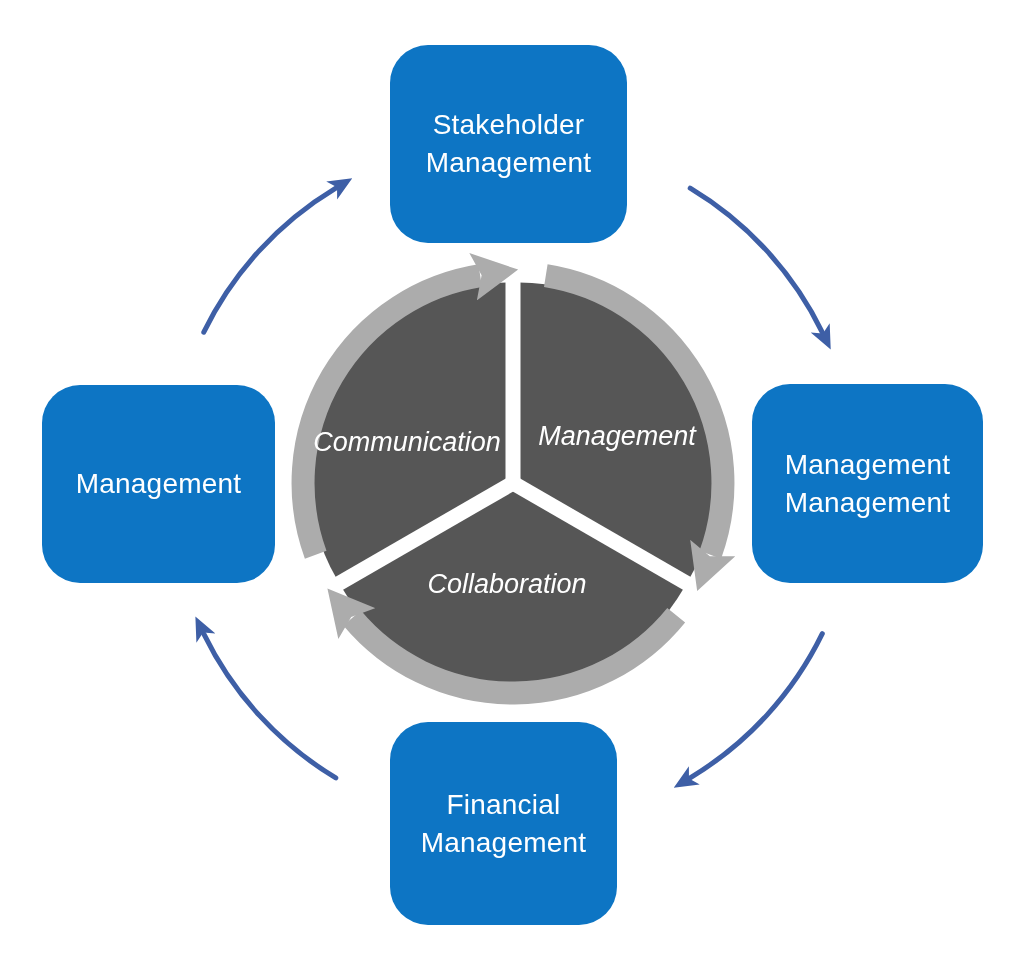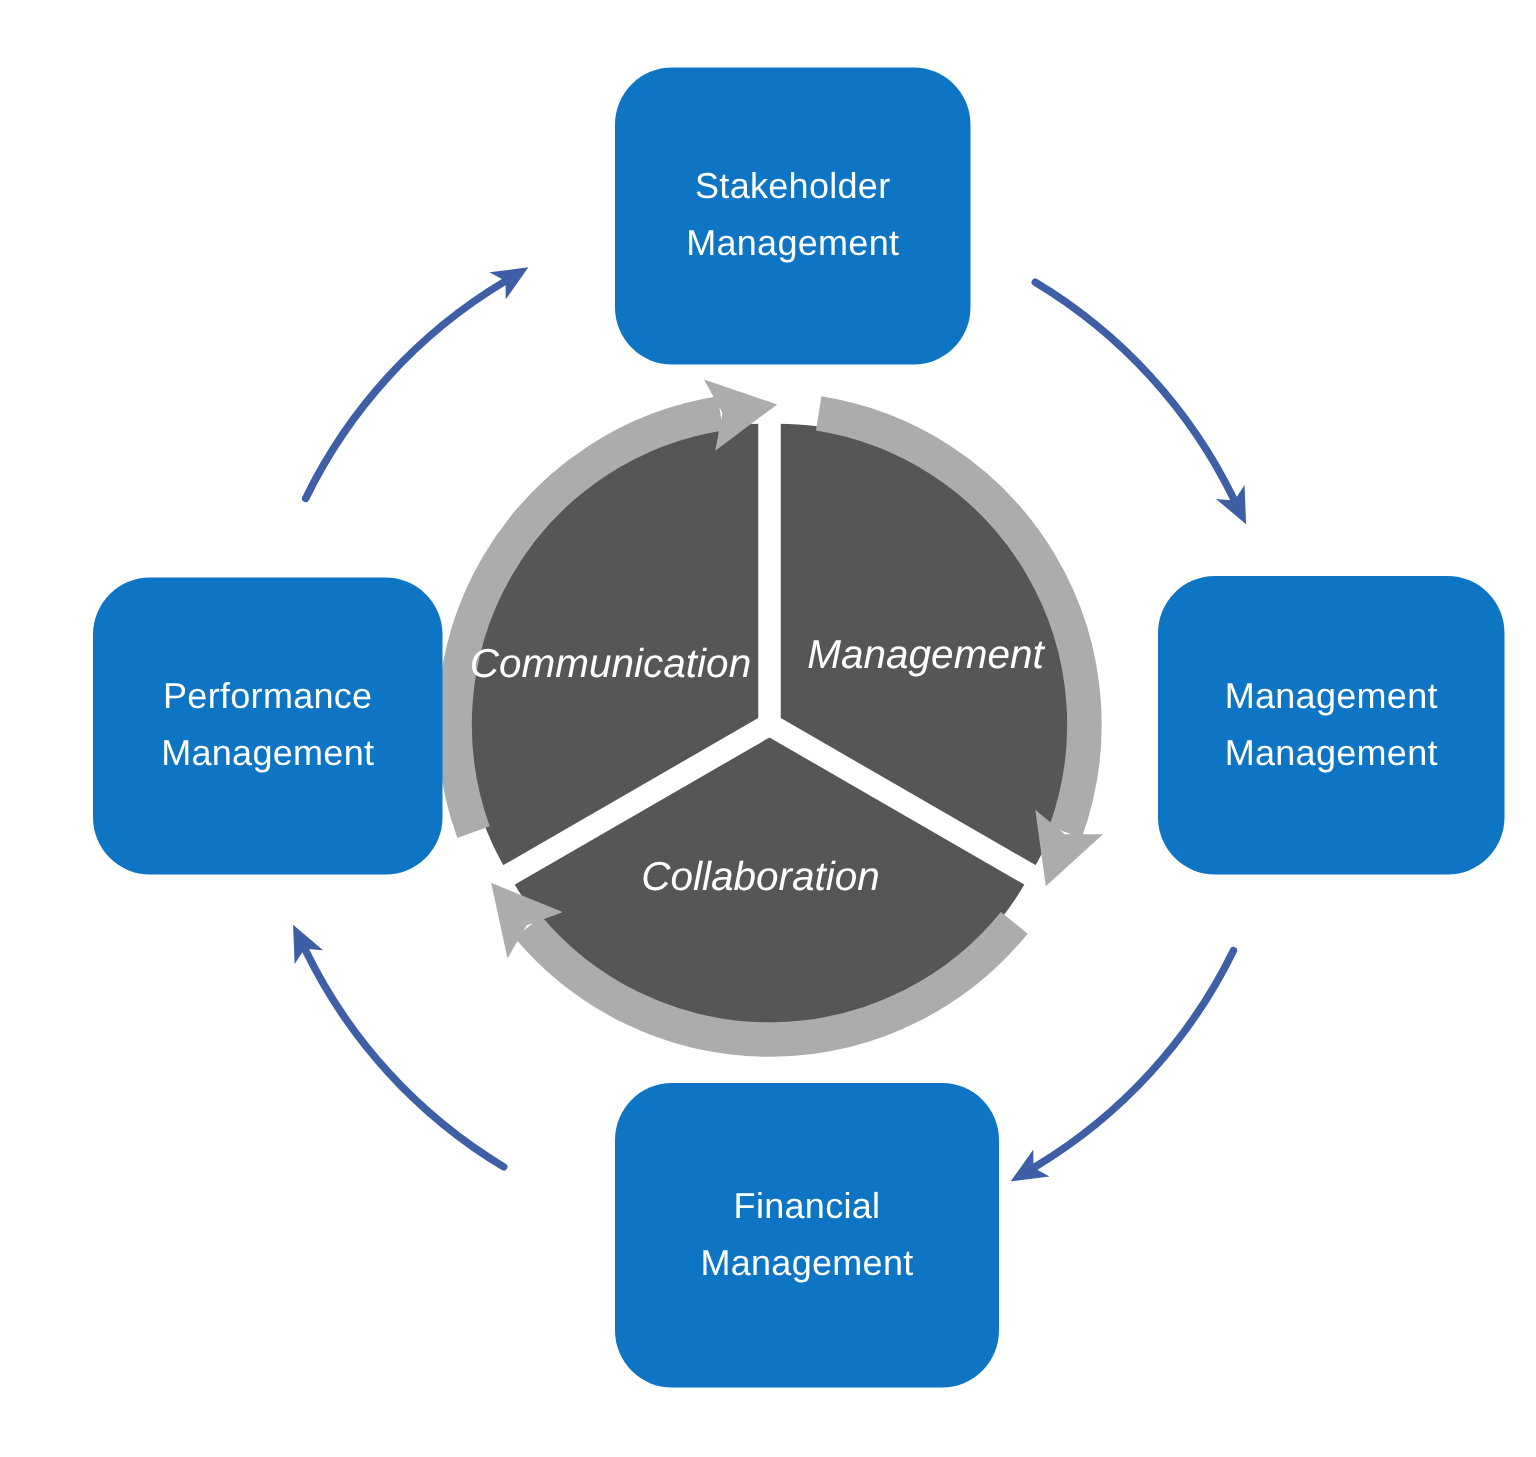--- a/index.html
+++ b/index.html
@@ -27,24 +27,23 @@
   .flow-arrow{stroke:var(--arrow-blue);stroke-width:5;fill:none;stroke-linecap:round;}
   .flow-head{fill:var(--arrow-blue);}
 
   .node-box{
     position:absolute;
     background:var(--box-blue);
     border-radius:38px;
     display:flex;flex-direction:column;
     align-items:center;justify-content:center;
     color:var(--label-white);
-    font-size:24px;line-height:38px;
+    font-size:28px;line-height:38px;
     text-align:center;
     letter-spacing:.2px;
-    margin-left:20px;
   }
   .seg-label{
     position:absolute;
     color:var(--label-white);
     font-size:27px;line-height:36px;
     text-align:center;
     font-style:italic;
   }
 </style>
 </head>
@@ -89,27 +88,26 @@
   <div class="node-box" style="left:390px;top:45px;width:237px;height:198px;">
     <span>Stakeholder</span>
     <span>Management</span>
   </div>
 
   <div class="node-box" style="left:752px;top:384px;width:231px;height:199px;">
     <span>Management</span>
     <span>Management</span>
   </div>
 
-  <div class="node-box" style="left:390px;top:722px;width:256px;height:203px;">
+  <div class="node-box" style="left:390px;top:722px;width:227px;height:203px;">
     <span>Financial</span>
     <span>Management</span>
   </div>
 
   <div class="node-box" style="left:42px;top:385px;width:233px;height:198px;">
-    <span>Performance</span>
     <span>Management</span>
   </div>
 
   <div class="seg-label" style="left:287px;top:424px;width:240px;">Communication</div>
 
   <div class="seg-label" style="left:507px;top:418px;width:220px;">
     <div>Management</div>
   </div>
 
   <div class="seg-label" style="left:387px;top:566px;width:240px;text-align:center;">Collaboration</div>

